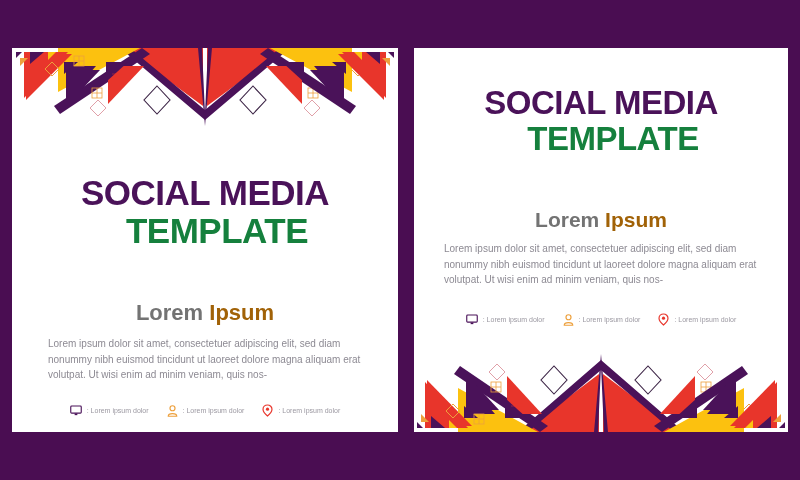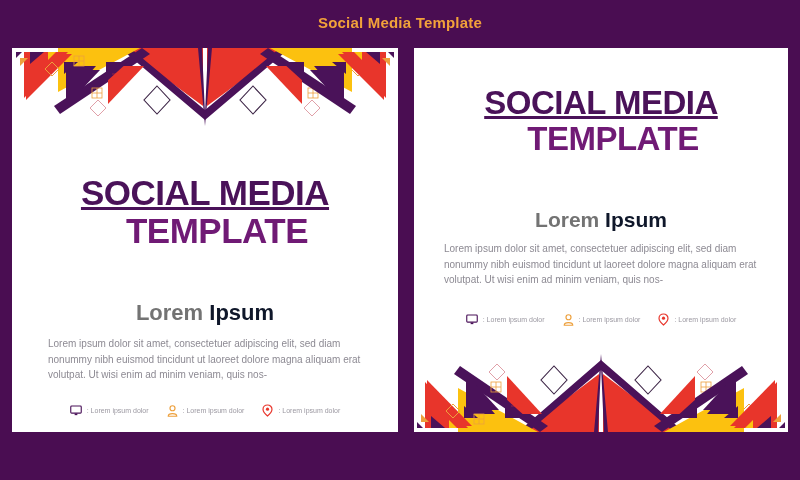--- a/index.html
+++ b/index.html
@@ -43,39 +43,39 @@
   .pattern.bottom { bottom: 0; transform: scaleY(-1); }
   .pattern svg { display: block; width: 100%; height: 100%; }
 
   
   .headline {
     text-align: center;
     font-weight: bold;
     line-height: 1.08;
     letter-spacing: -0.5px;
   }
-  .hl-1 { color: #4a1259; text-decoration: underline; }
-  .hl-2 { color: #701a75; padding-left: 24px; }
+  .hl-1 { color: #4a1259; }
+  .hl-2 { color: #15803d; padding-left: 24px; }
 
   .left-headline {
     position: absolute;
     left: 0; width: 100%;
     top: 126px;
     font-size: 35px;
   }
   .left-sub {
     position: absolute;
     left: 0; width: 100%;
     top: 252px;
     text-align: center;
     font-size: 22px;
     font-weight: bold;
   }
   .sub-a { color: #737373; }
-  .sub-b { color: #0f172a; }
+  .sub-b { color: #a16207; }
 
   .body-text {
     position: absolute;
     text-align: left;
     font-size: 10px;
     line-height: 1.55;
     color: #8d8a93;
   }
   .left-body { left: 36px; width: 314px; top: 288px; }
 
@@ -114,21 +114,20 @@
     font-weight: bold;
   }
   .right-body { left: 30px; width: 314px; top: 193px; }
   .right-contacts { left: 18px; width: 338px; top: 265px; }
 </style>
 </head>
 <body>
 
 <div class="page">
 
-  <div class="page-title">Social Media Template</div>
 
   <div class="card card-left">
 
     <div class="pattern top">
       <svg viewBox="0 0 386 92" preserveAspectRatio="none" aria-hidden="true">
 
         <polygon points="112,0 191,0 191,58" fill="#e8352b"></polygon>
         <polygon points="195,0 274,0 195,58" fill="#e8352b"></polygon>
 
         <polygon points="108,0 193,72 278,0 268,0 193,62 118,0" fill="#4a1259"></polygon>

